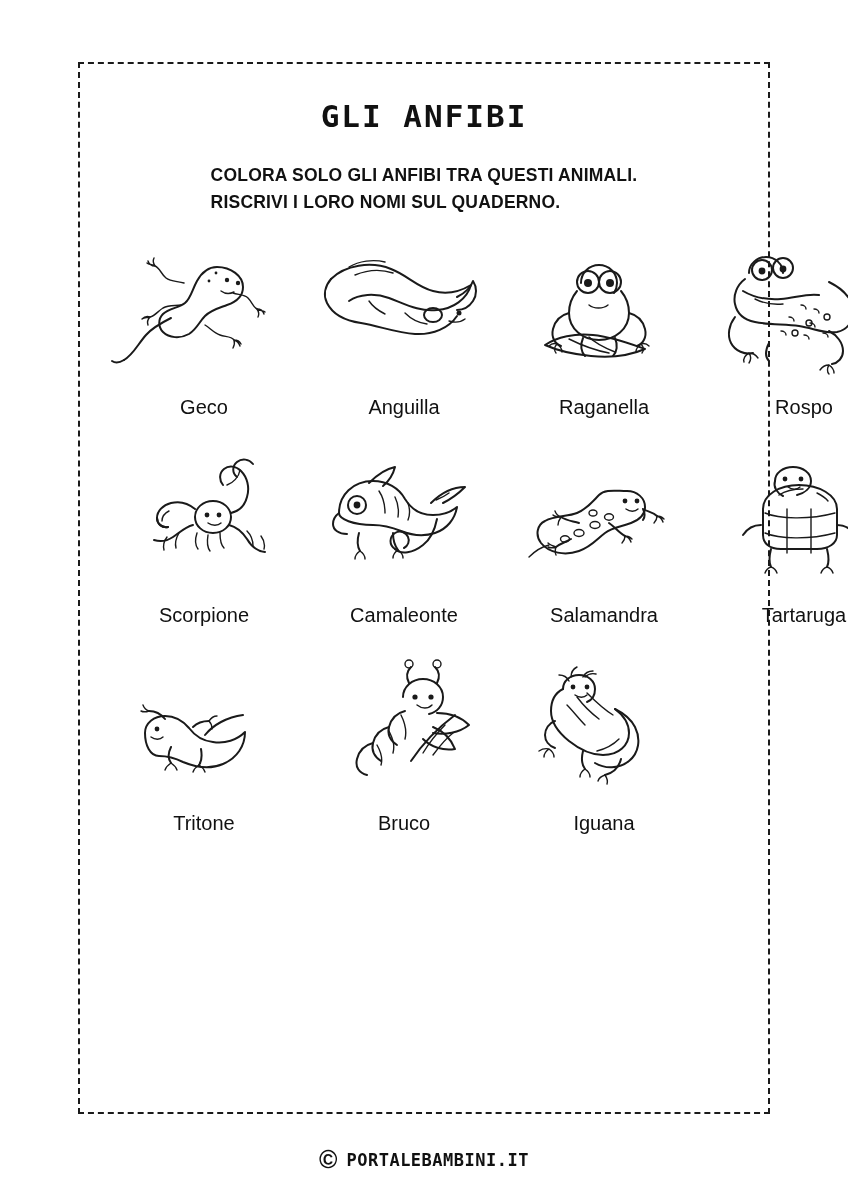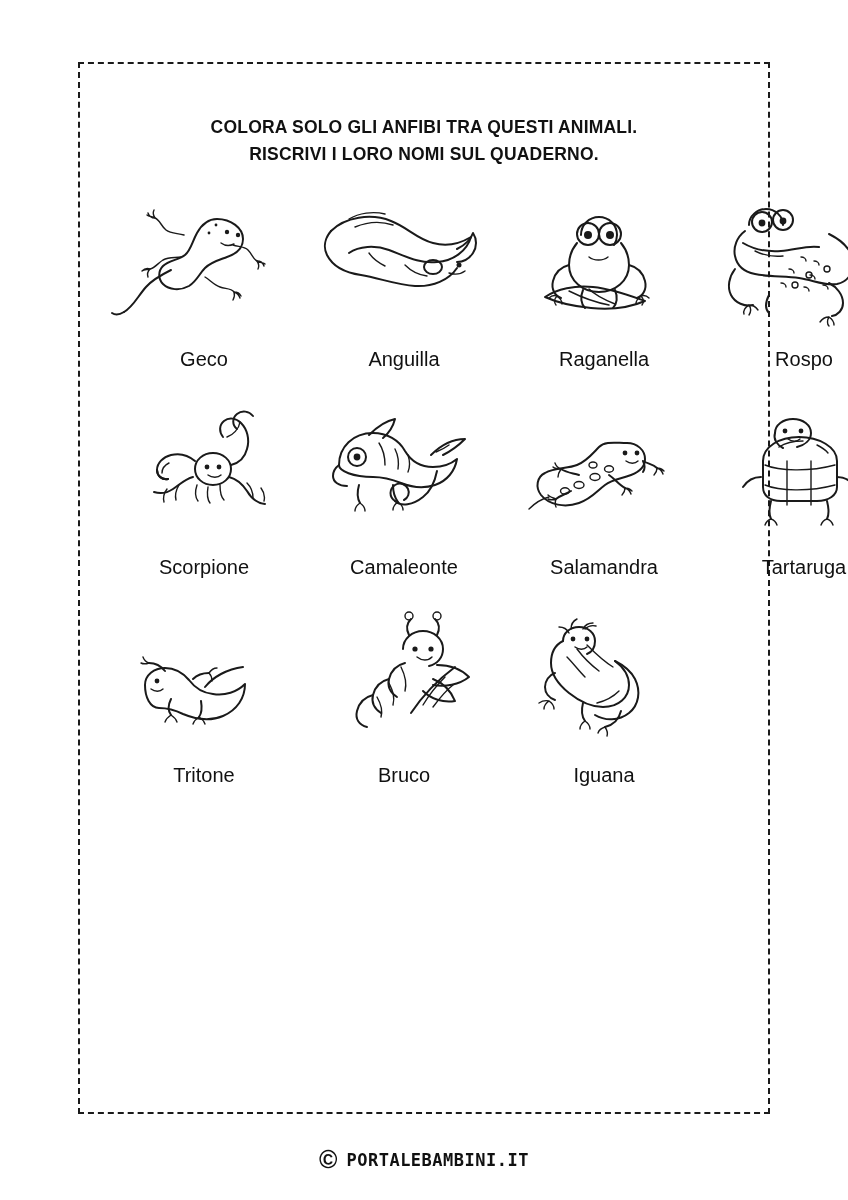--- a/index.html
+++ b/index.html
@@ -45,21 +45,21 @@
     font-family: "DejaVu Sans Mono", monospace;
     font-weight: bold;
     font-size: 31px;
     letter-spacing: 2px;
     margin-top: 12px;
     margin-bottom: 0;
     text-align: center;
   }
   .instructions {
     margin-top: 28px;
-    text-align: center;
+    text-align: left;
     font-family: "Liberation Sans", sans-serif;
     font-weight: bold;
     font-size: 17.5px;
     letter-spacing: 0.2px;
     line-height: 1.55;
   }
   .grid {
     margin-top: 18px;
     width: 100%;
     display: grid;
@@ -134,20 +134,21 @@
 </style>
 </head>
 <body>
 
 <div class="sheet">
 
   <div class="dashed-frame"></div>
 
   <div class="inner">
 
+    <h1 class="title">GLI ANFIBI</h1>
 
     <div class="instructions">
       <div>COLORA SOLO GLI ANFIBI TRA QUESTI ANIMALI.</div>
       <div>RISCRIVI I LORO NOMI SUL QUADERNO.</div>
     </div>
 
     <div class="grid">
 
       <div class="cell">
         <div class="art">

